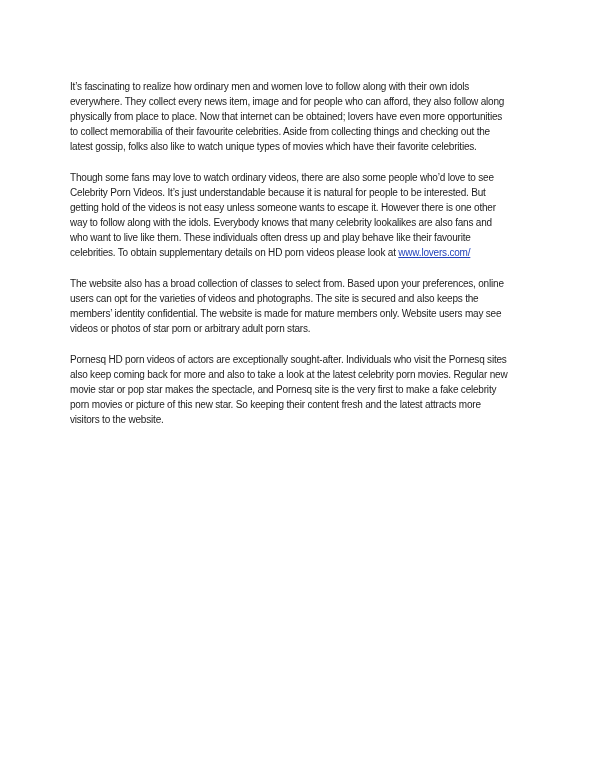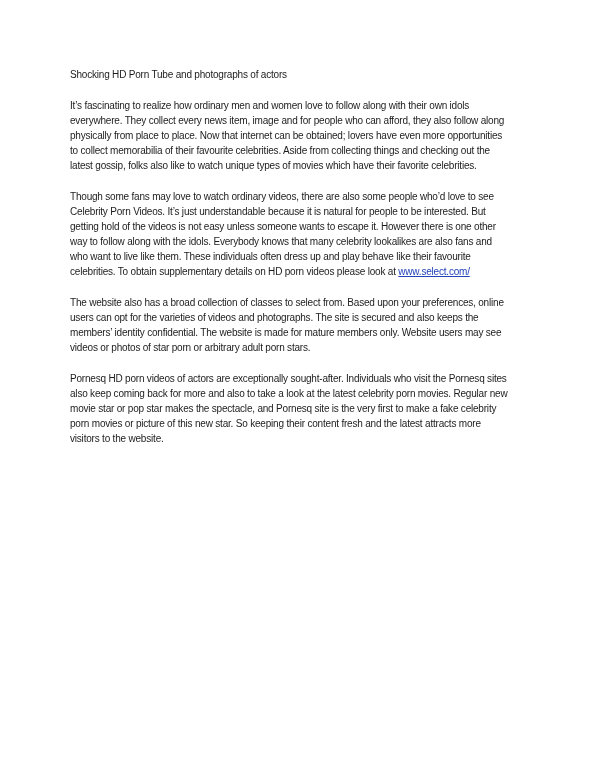--- a/index.html
+++ b/index.html
@@ -19,51 +19,50 @@
     position: absolute;
     left: 70px;
     top: 67px;
     width: 500px;
     color: var(--text-color, #1c1c1c);
     font-size: 10px;
     line-height: 15px;
     letter-spacing: -0.2px;
   }
   .content p {
-    margin: 4px 0 16px 0;
+    margin: 12px 0 16px 0;
     white-space: pre-line;
   }
   .content p.title {
     margin: 0 0 16px 0;
   }
   a.doc-link {
     color: var(--link-color, #2343bb);
     text-decoration: underline;
     cursor: pointer;
   }
 </style>
 </head>
 <body>
 
 <div class="page">
   <div class="content">
-    <p class="title">Shocking HD Porn Tube and photographs of actors</p>
 
     <p>It’s fascinating to realize how ordinary men and women love to follow along with their own idols
 everywhere. They collect every news item, image and for people who can afford, they also follow along
 physically from place to place. Now that internet can be obtained; lovers have even more opportunities
 to collect memorabilia of their favourite celebrities. Aside from collecting things and checking out the
 latest gossip, folks also like to watch unique types of movies which have their favorite celebrities.</p>
 
     <p><span>Though some fans may love to watch ordinary videos, there are also some people who’d love to see
 Celebrity Porn Videos. It’s just understandable because it is natural for people to be interested. But
 getting hold of the videos is not easy unless someone wants to escape it. However there is one other
 way to follow along with the idols. Everybody knows that many celebrity lookalikes are also fans and
 who want to live like them. These individuals often dress up and play behave like their favourite
-celebrities. To obtain supplementary details on HD porn videos please look at </span><a class="doc-link" href="#">www.select.com/</a></p>
+celebrities. To obtain supplementary details on HD porn videos please look at </span><a class="doc-link" href="#">www.lovers.com/</a></p>
 
     <p>The website also has a broad collection of classes to select from. Based upon your preferences, online
 users can opt for the varieties of videos and photographs. The site is secured and also keeps the
 members’ identity confidential. The website is made for mature members only. Website users may see
 videos or photos of star porn or arbitrary adult porn stars.</p>
 
     <p>Pornesq HD porn videos of actors are exceptionally sought-after. Individuals who visit the Pornesq sites
 also keep coming back for more and also to take a look at the latest celebrity porn movies. Regular new
 movie star or pop star makes the spectacle, and Pornesq site is the very first to make a fake celebrity
 porn movies or picture of this new star. So keeping their content fresh and the latest attracts more

